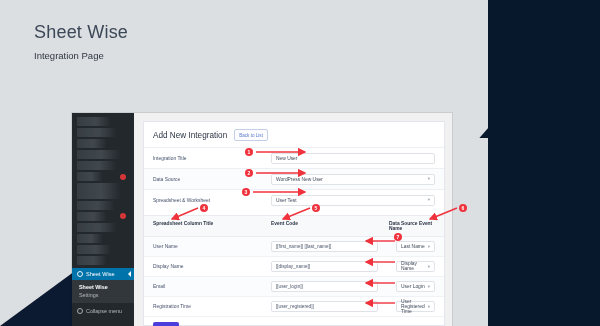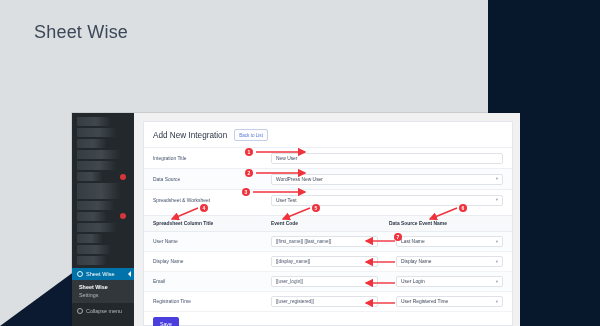--- a/index.html
+++ b/index.html
@@ -32,21 +32,21 @@
   #page-header { position:absolute; left:34px; top:22px; z-index:3; }
   #page-header .title {
     font-size:18px; color:#3c4858; font-weight:400; letter-spacing:.2px;
   }
   #page-header .subtitle {
     font-size:9.5px; color:#2e3642; margin-top:7px; font-weight:400;
   }
 
   
   #wp-window {
-    position:absolute; left:72px; top:113px; width:448px; height:213px;
+    position:absolute; left:72px; top:113px; width:380px; height:213px;
     z-index:2; background:#f1f1f1; display:flex; overflow:hidden;
     box-shadow:0 0 0 1px rgba(0,0,0,.08);
     justify-content:center;
   }
 
   
   #wp-sidebar {
     width:62px; background:#23282d; flex:0 0 62px; position:relative;
     padding-top:2px;
   }
@@ -175,20 +175,21 @@
 <body>
 
 <div id="bg-layer">
   <div class="wedge-tr-block"></div>
   <div class="wedge-tr"></div>
   <div class="wedge-bl"></div>
 </div>
 
 <div id="page-header">
   <div class="title">Sheet Wise</div>
+  <div class="subtitle">Integration Page</div>
 </div>
 
 <div id="wp-window">
 
   <div id="wp-sidebar">
     <div class="sb-blur-item w1"></div>
     <div class="sb-blur-item w2"></div>
     <div class="sb-blur-item w3"></div>
     <div class="sb-blur-item w4"></div>
     <div class="sb-blur-item w2"></div>

